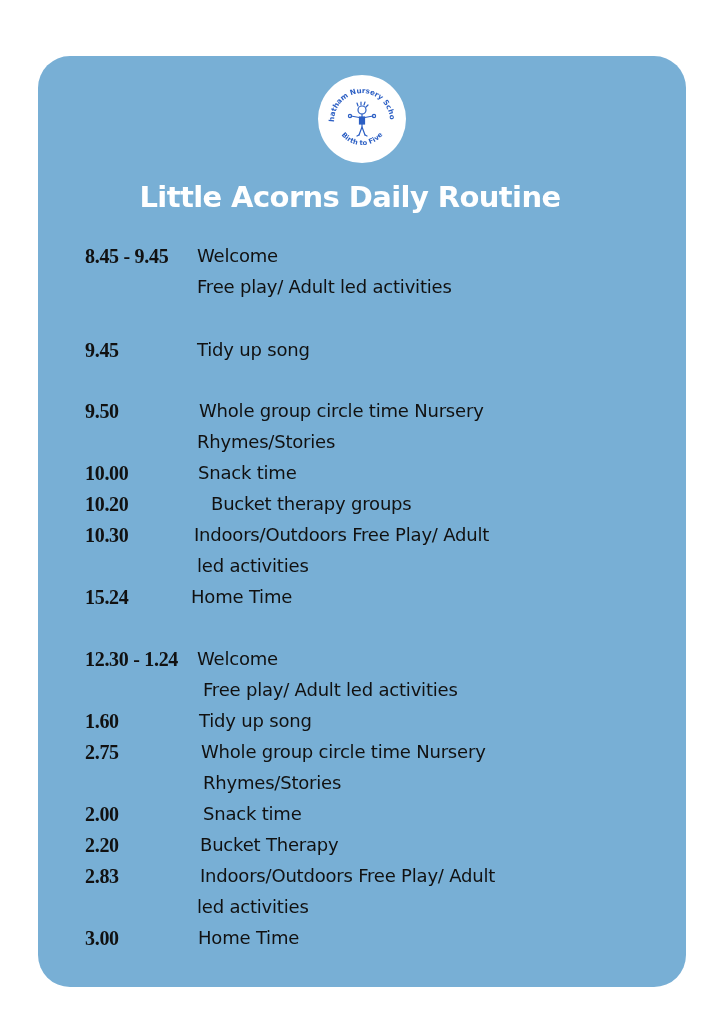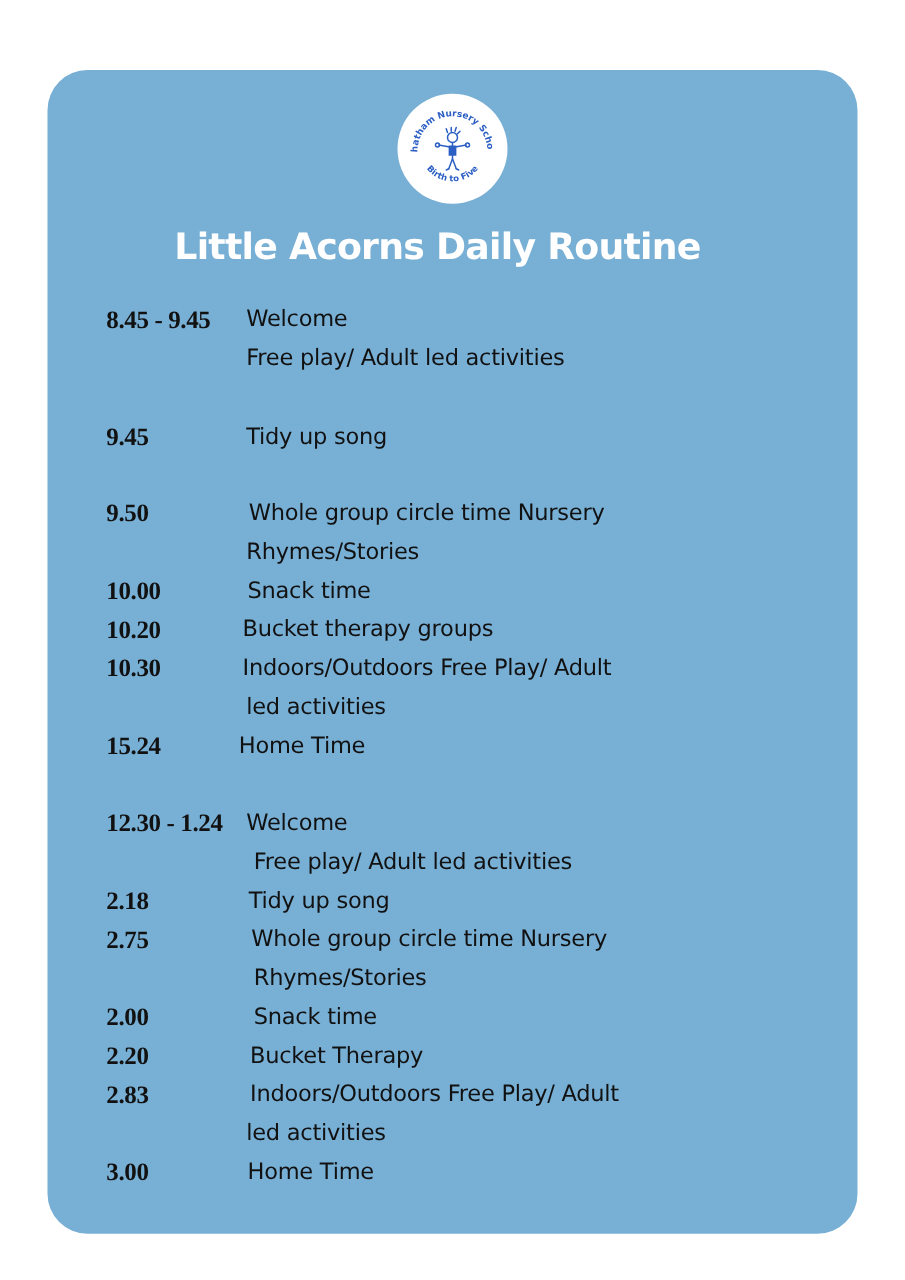--- a/index.html
+++ b/index.html
@@ -125,21 +125,21 @@
   </div>
   <div class="row" style="top:431px">
     <span class="act" style="left:124px">Rhymes/Stories</span>
   </div>
   <div class="row" style="top:462px">
     <span class="time">10.00</span>
     <span class="act" style="left:125px">Snack time</span>
   </div>
   <div class="row" style="top:493px">
     <span class="time">10.20</span>
-    <span class="act" style="left:121px">Bucket therapy groups</span>
+    <span class="act" style="left:138px">Bucket therapy groups</span>
   </div>
   <div class="row" style="top:524px">
     <span class="time">10.30</span>
     <span class="act" style="left:121px">Indoors/Outdoors Free Play/ Adult</span>
   </div>
   <div class="row" style="top:555px">
     <span class="act" style="left:124px">led activities</span>
   </div>
   <div class="row" style="top:586px">
     <span class="time">15.24</span>
@@ -149,21 +149,21 @@
 
 <div>
   <div class="row" style="top:648px">
     <span class="time">12.30 - 1.24</span>
     <span class="act" style="left:124px">Welcome</span>
   </div>
   <div class="row" style="top:679px">
     <span class="act" style="left:130px">Free play/ Adult led activities</span>
   </div>
   <div class="row" style="top:710px">
-    <span class="time">2.18</span>
+    <span class="time">1.60</span>
     <span class="act" style="left:126px">Tidy up song</span>
   </div>
   <div class="row" style="top:741px">
     <span class="time">2.75</span>
     <span class="act" style="left:128px">Whole group circle time Nursery</span>
   </div>
   <div class="row" style="top:772px">
     <span class="act" style="left:130px">Rhymes/Stories</span>
   </div>
   <div class="row" style="top:803px">

